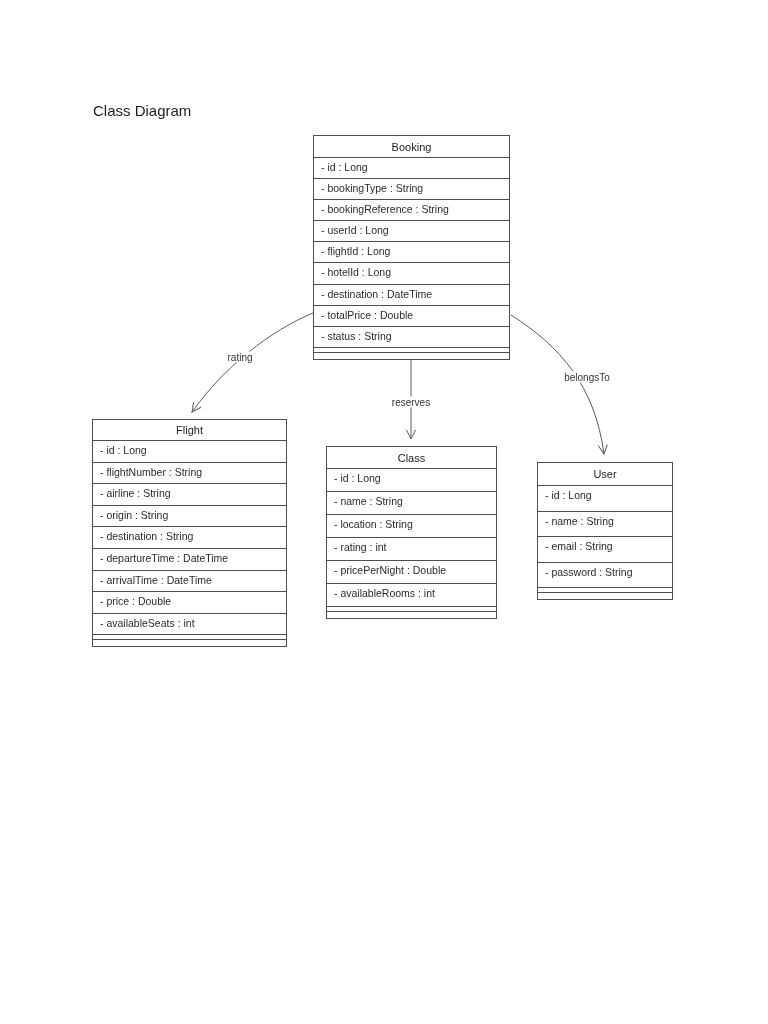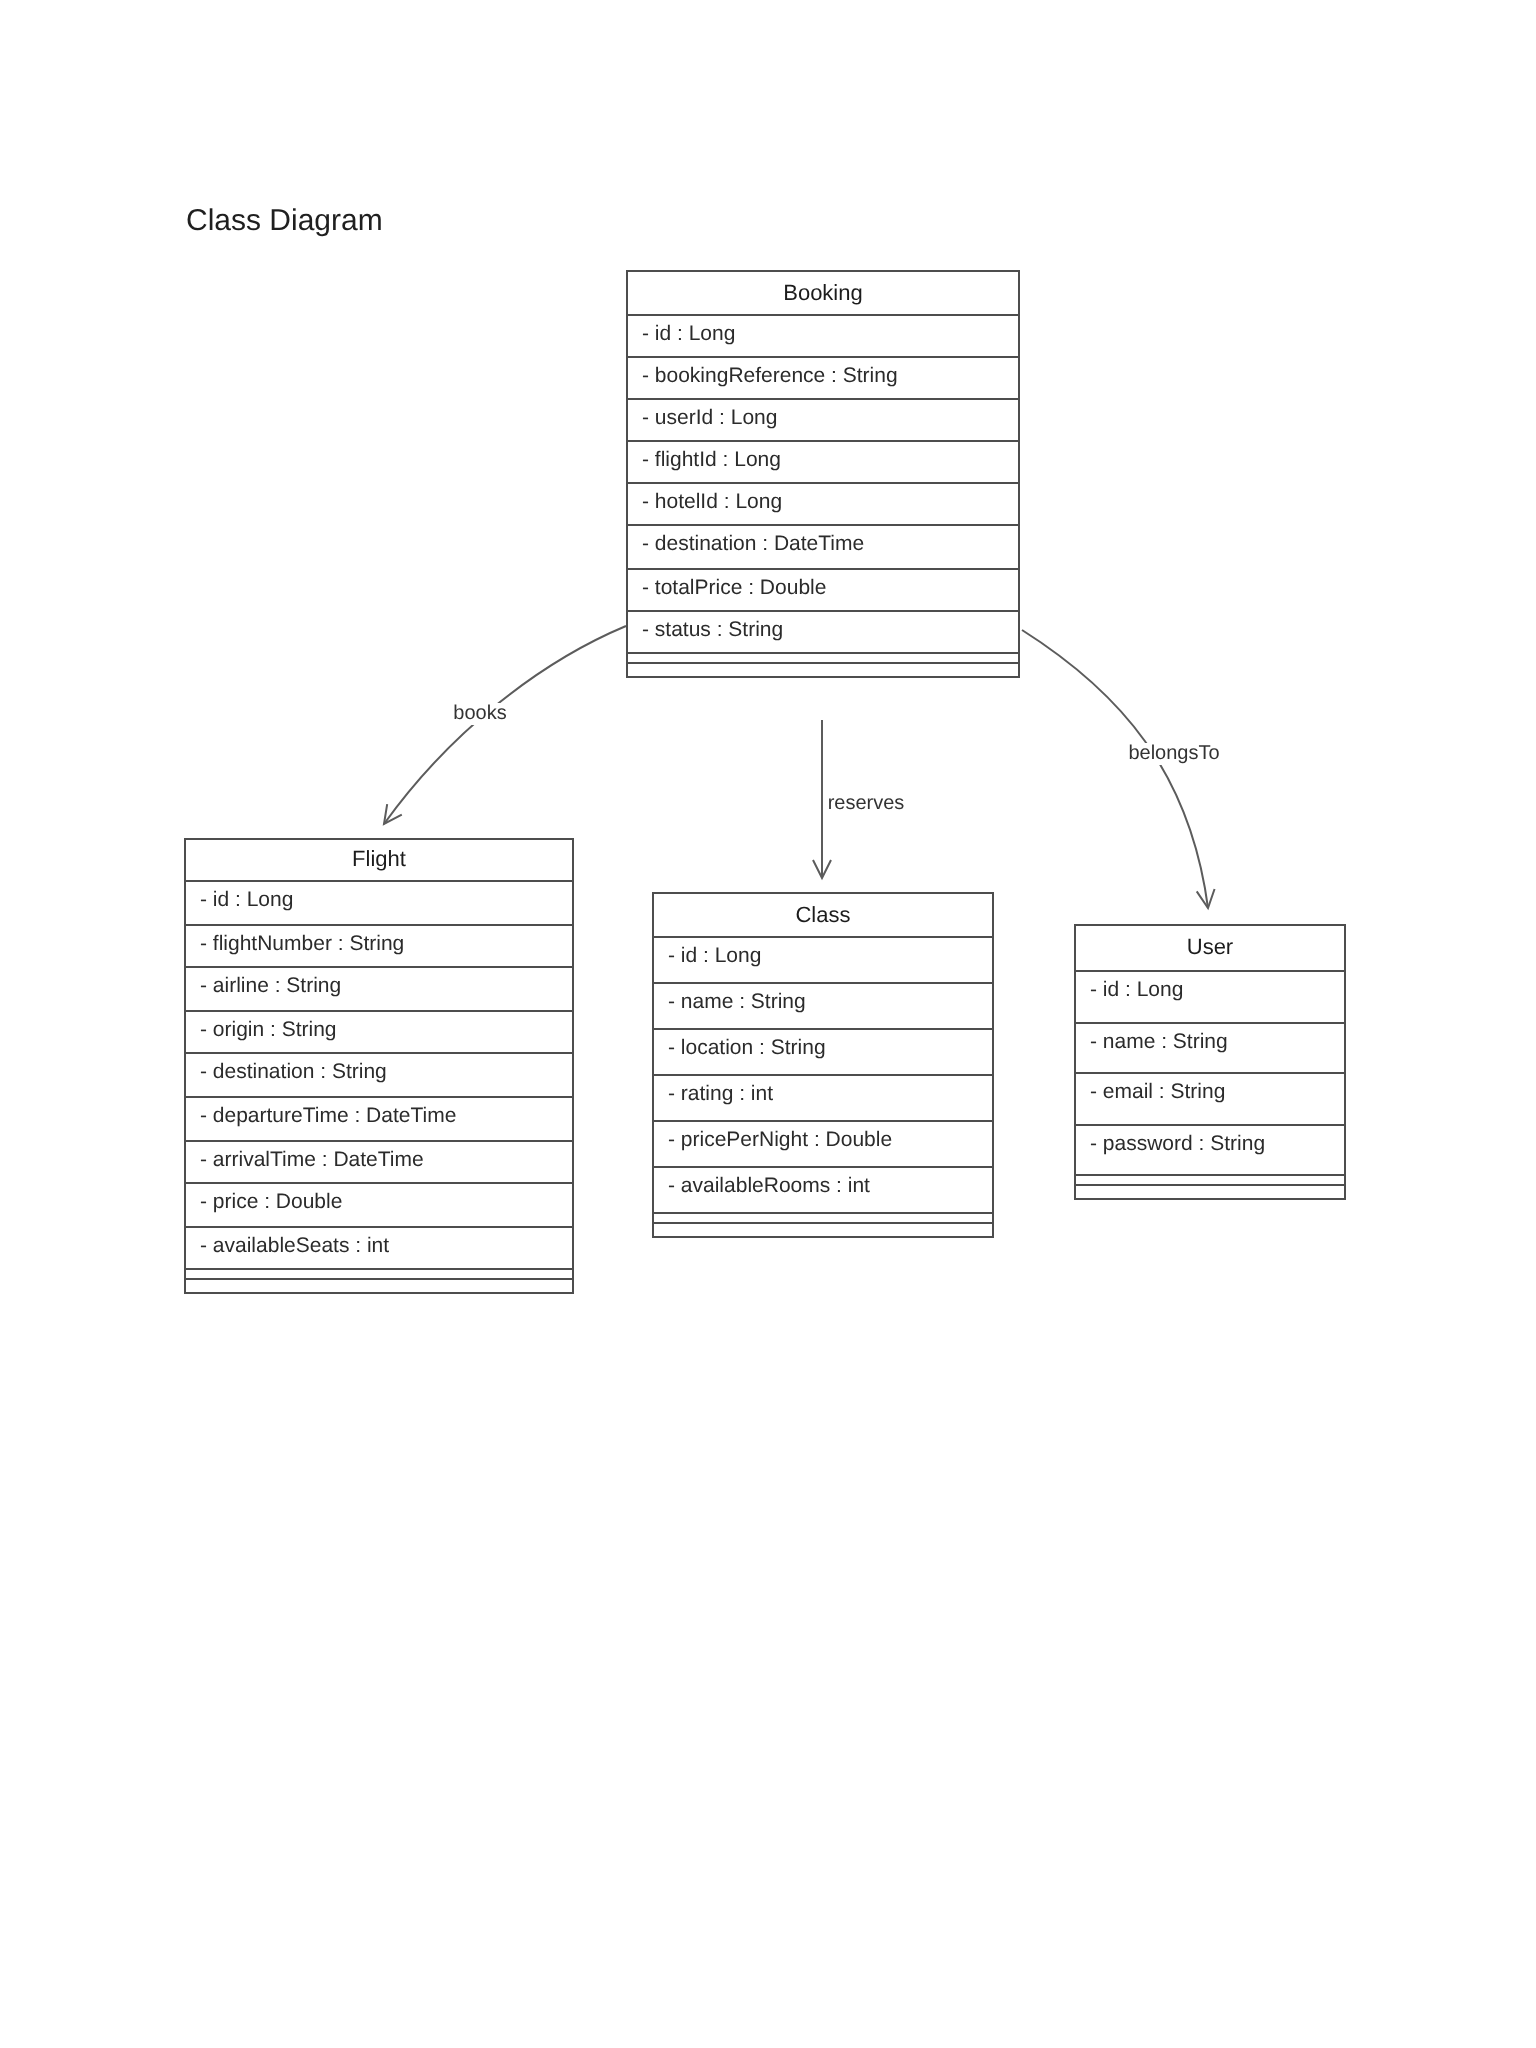--- a/index.html
+++ b/index.html
@@ -96,32 +96,35 @@
     <defs>
       <marker id="openArrow" markerWidth="14" markerHeight="12" refX="0" refY="0" orient="auto" markerUnits="userSpaceOnUse" viewBox="-12 -6 14 12">
         <path d="M -9 -4.5 L 0 0 L -9 4.5" fill="none" stroke="#5c5c5c" stroke-width="1"></path>
       </marker>
     </defs>
     <path d="M 313,297 C 270,315 225,350 192,396" marker-end="url(#openArrow)"></path>
     <path d="M 411,344 L 411,423" marker-end="url(#openArrow)"></path>
     <path d="M 511,299 C 560,330 595,370 604,438" marker-end="url(#openArrow)"></path>
   </svg>
 
-  <div class="edge-label" style="left:240px;top:341px">books</div>
-  <div class="edge-label" style="left:433px;top:386px">reserves</div>
+  <div class="edge-label" style="left:240px;top:341px">rating</div>
+  <div class="edge-label" style="left:411px;top:386px">reserves</div>
   <div class="edge-label" style="left:587px;top:361px">belongsTo</div>
 
   <div class="class-box" style="left:313px;top:119px;width:197px;--hdr:22px;--rowh:21.1px;">
     <div class="class-header">Booking</div>
     <div>
 
         <div class="attr-row">
           <span>- id : Long</span>
         </div>
 
+        <div class="attr-row">
+          <span>- bookingType : String</span>
+        </div>
 
         <div class="attr-row">
           <span>- bookingReference : String</span>
         </div>
 
         <div class="attr-row">
           <span>- userId : Long</span>
         </div>
 
         <div class="attr-row">

